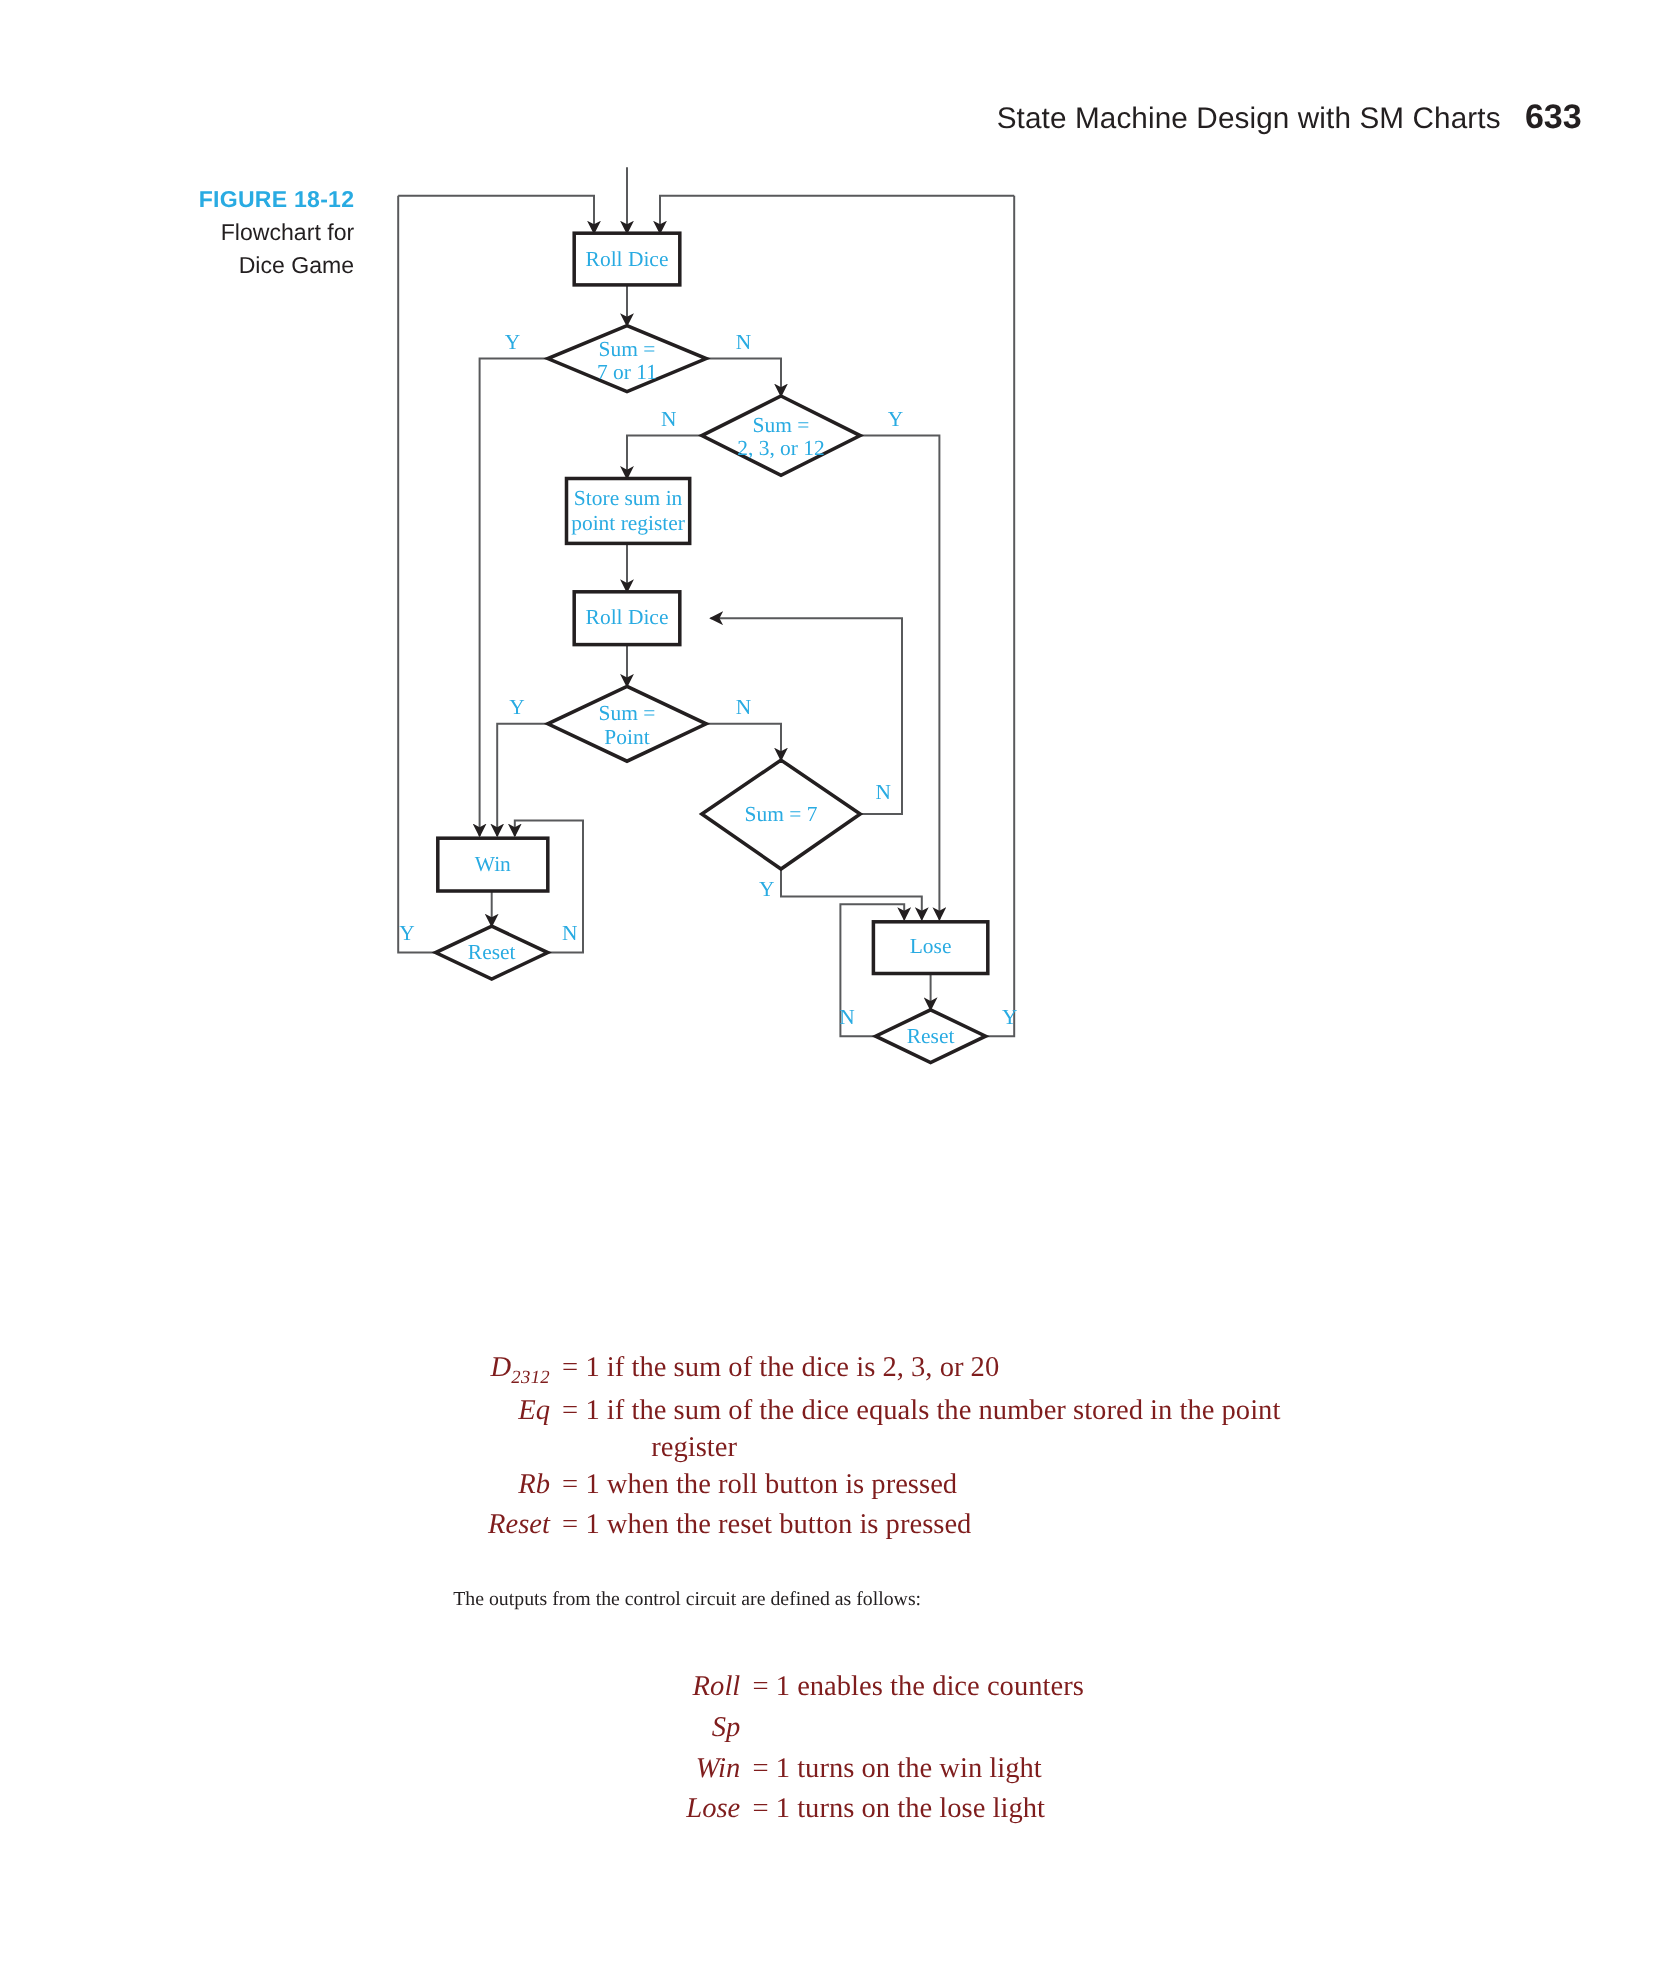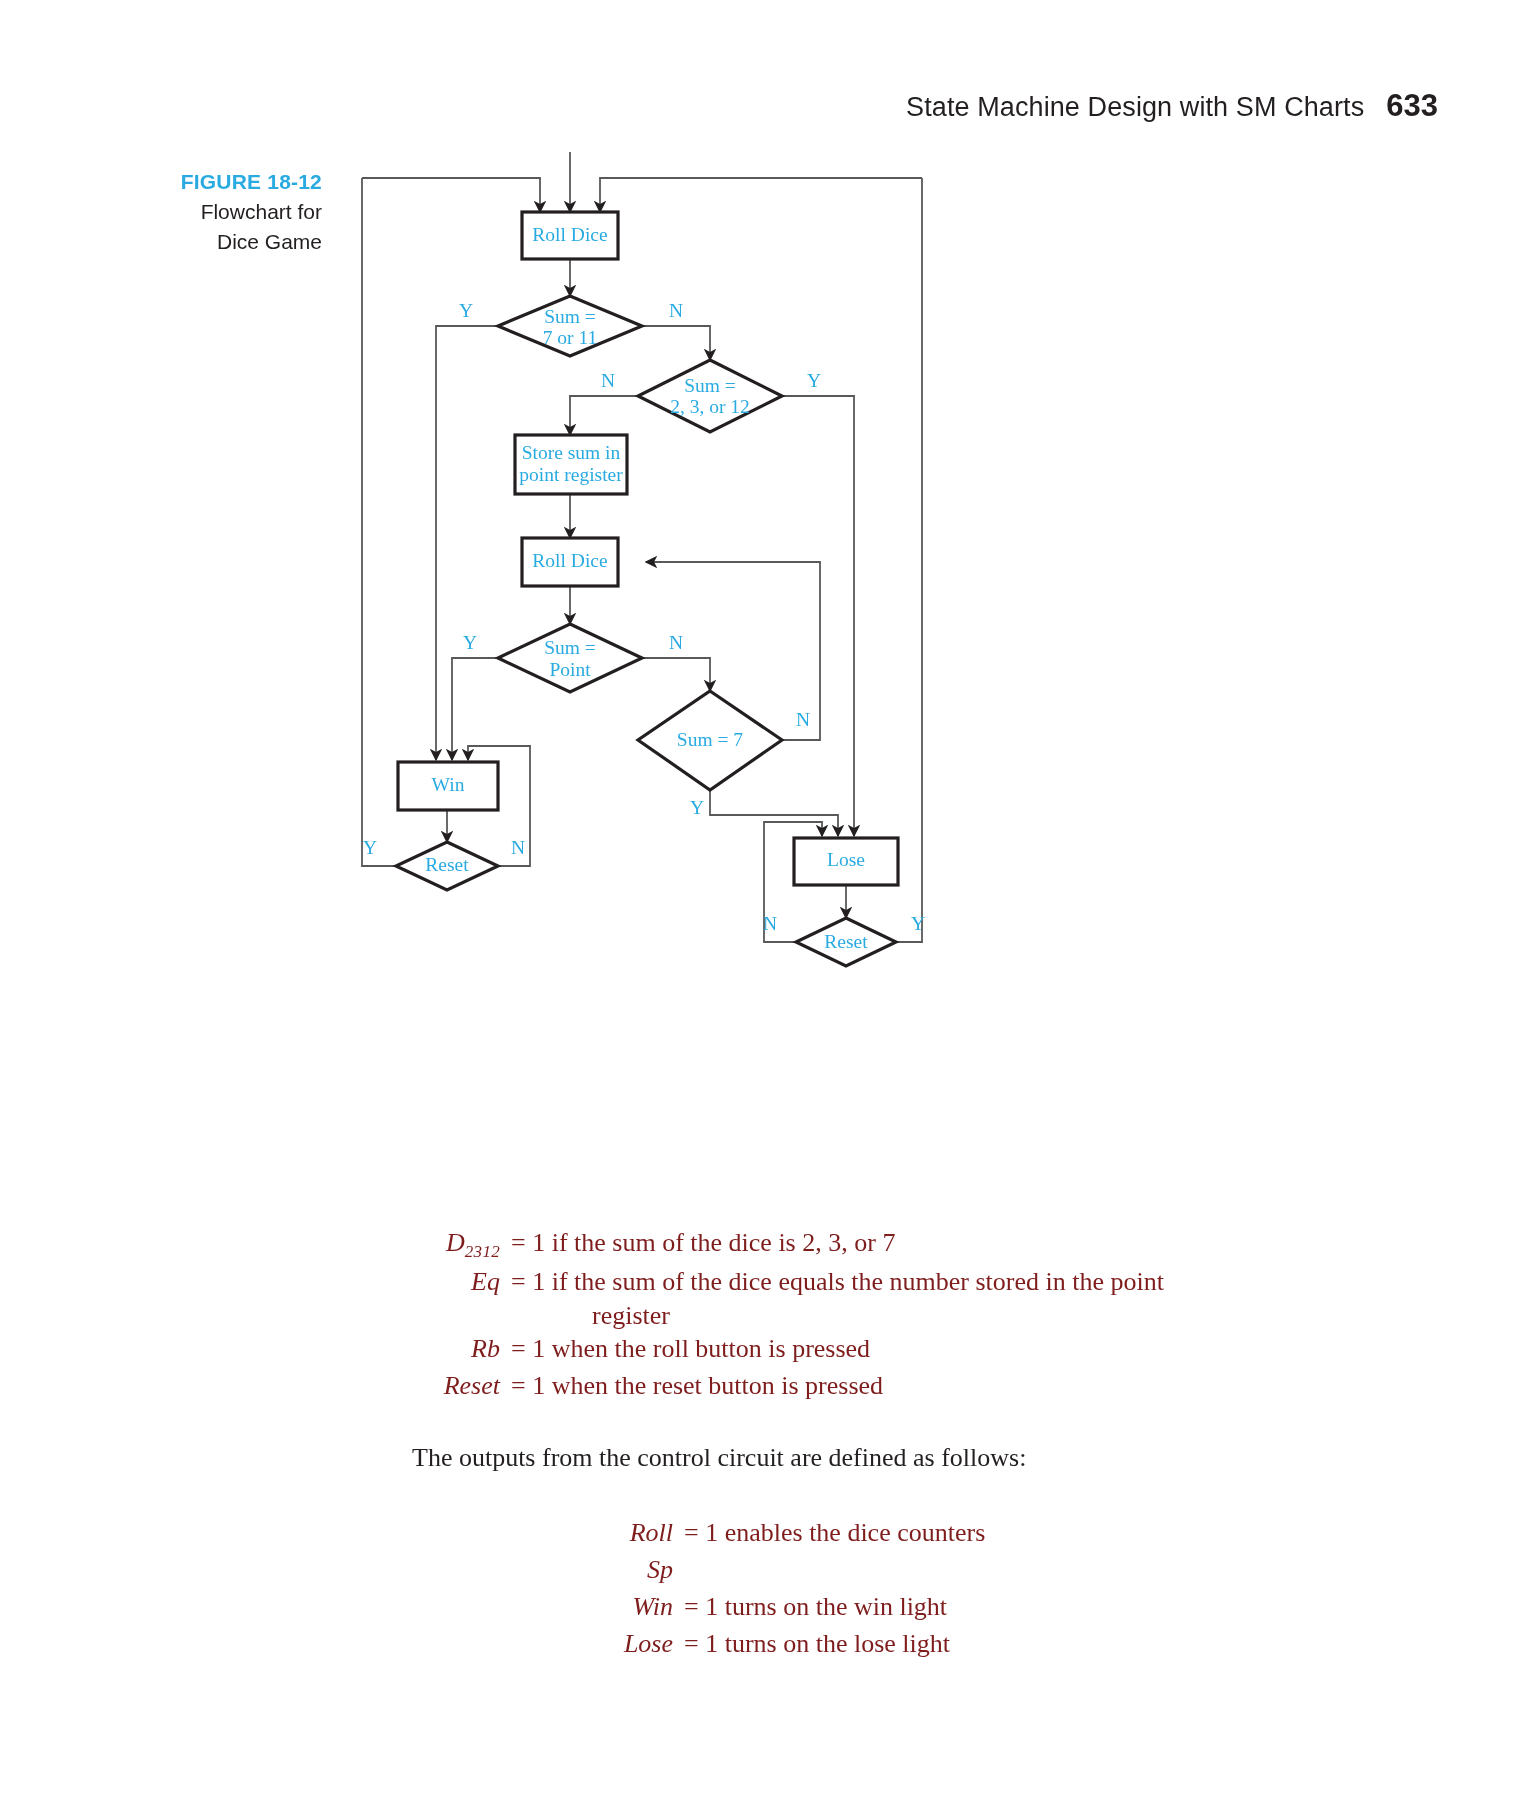--- a/index.html
+++ b/index.html
@@ -145,21 +145,21 @@
   .defs-outputs .def-lhs { width: 110px; margin-left: -110px; }
 
   .para-outputs {
     position: absolute;
     left: 0;
     top: 1443px;
     width: 1526px;
     padding-left: 412px;
     box-sizing: border-box;
     font-family: "Liberation Serif", serif;
-    font-size: 26px;
+    font-size: 18px;
     color: #231f20;
   }
 </style>
 </head>
 <body>
 
 <div class="running-head">
   <span class="rh-title">State Machine Design with SM Charts</span>
   <span class="rh-page">633</span>
 </div>
@@ -288,21 +288,21 @@
   </g>
   <text class="branch-label" x="440" y="776">N</text>
   <text class="branch-label" x="588" y="776">Y</text>
 </svg>
 </div>
 
 <div class="defs defs-inputs">
 
   <div class="def-row">
     <span class="def-lhs"><span>D</span><span class="def-sub">2312</span></span>
-    <span class="def-rhs">= 1 if the sum of the dice is 2, 3, or 7</span>
+    <span class="def-rhs">= 1 if the sum of the dice is 2, 3, or 20</span>
   </div>
 
   <div class="def-row">
     <span class="def-lhs">Eq</span>
     <span class="def-rhs">= 1 if the sum of the dice equals the number stored in the point</span>
   </div>
   <div class="def-cont-row">
     <span class="def-cont">register</span>
   </div>
 

